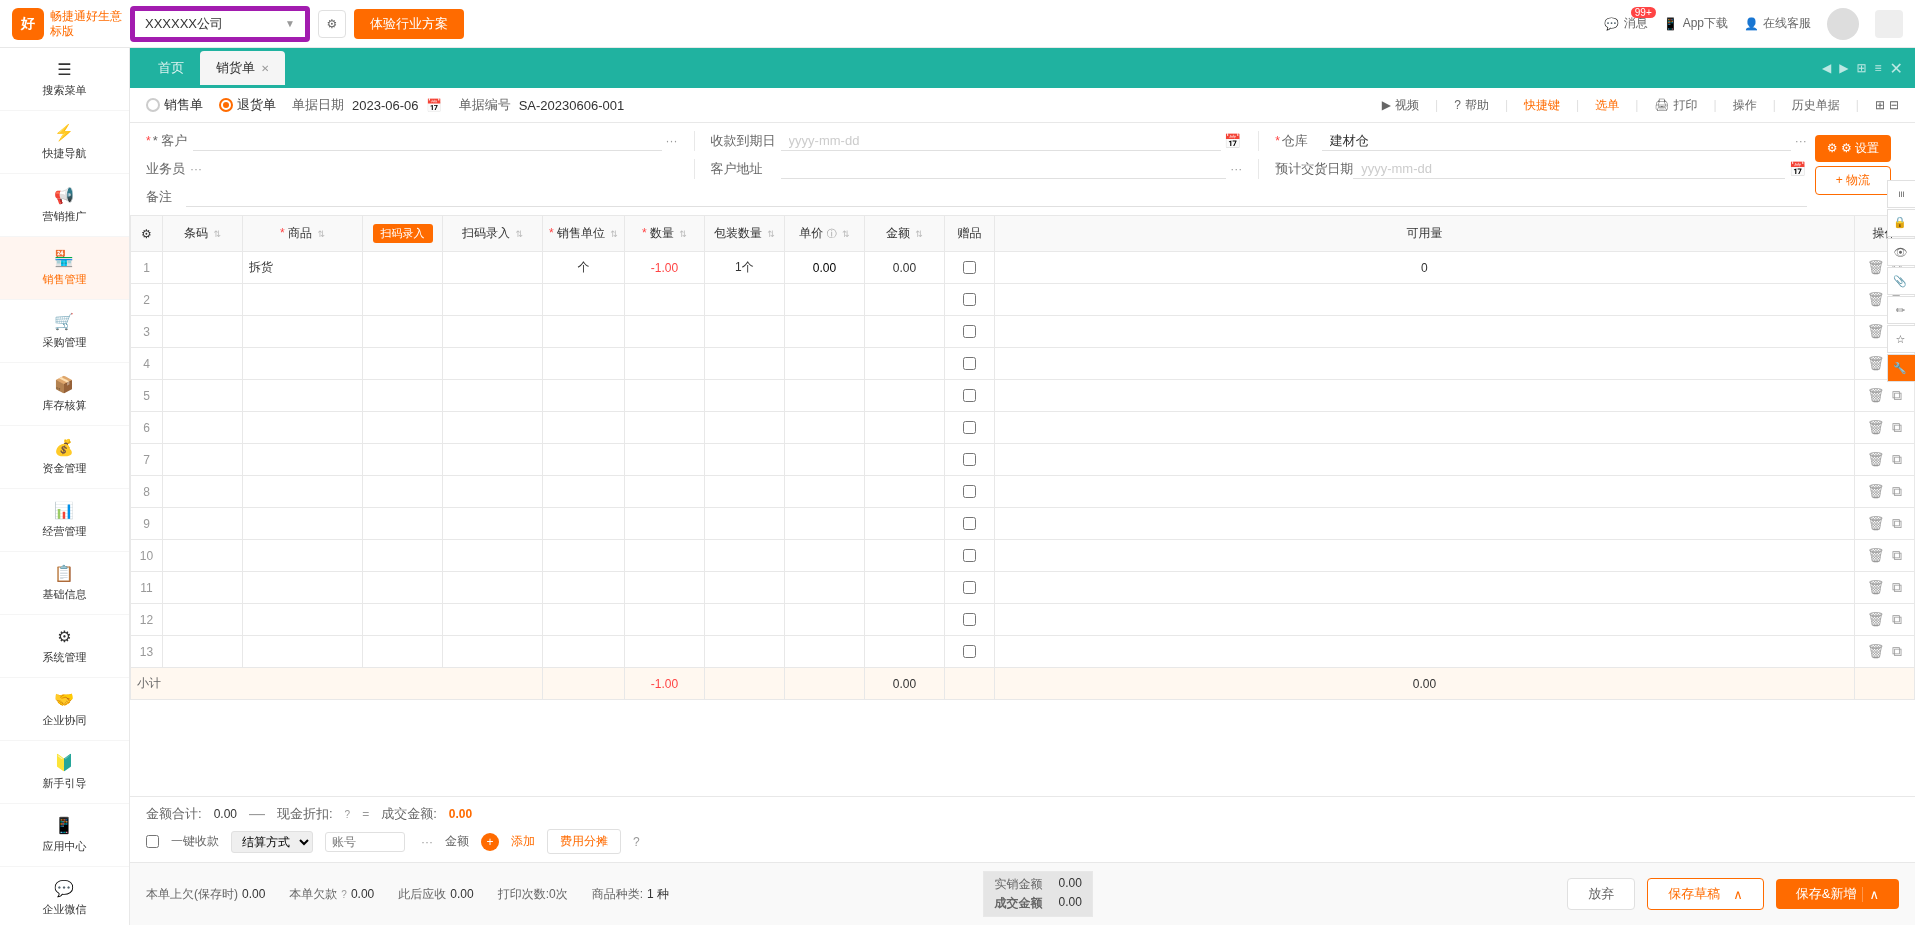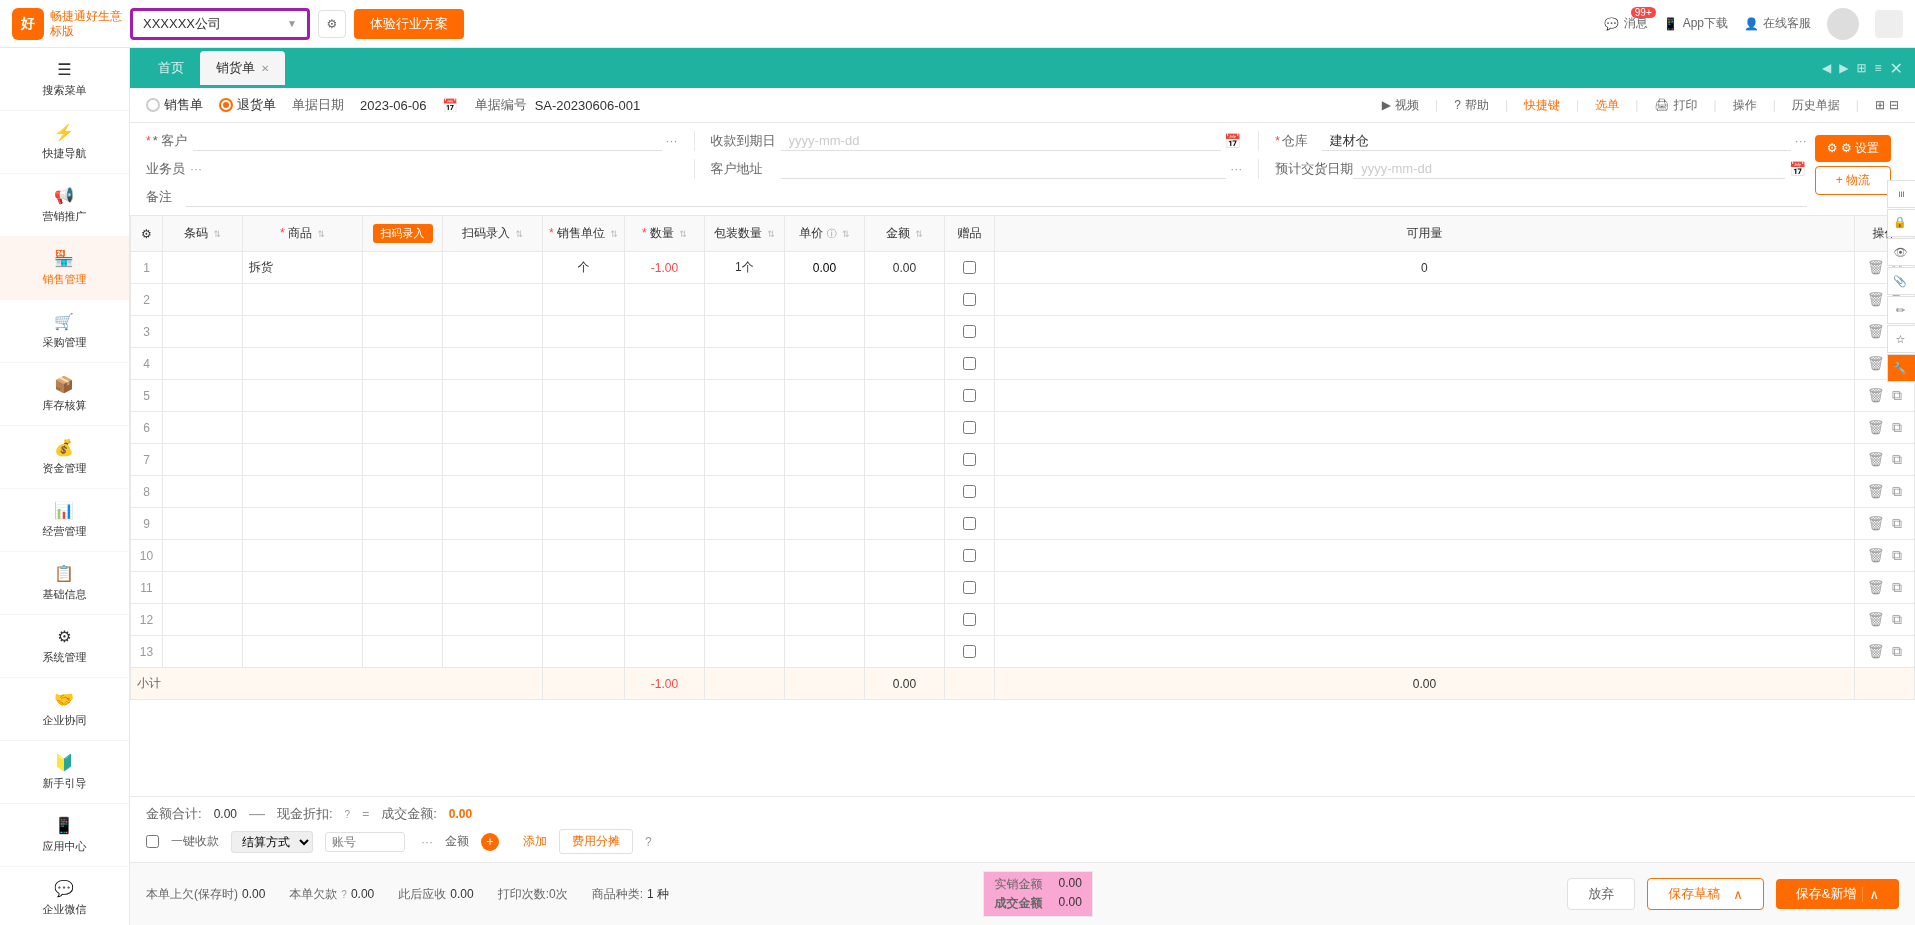--- a/index.html
+++ b/index.html
@@ -12,21 +12,21 @@
       border-bottom: 1px solid #e8e8e8;
       display: flex;
       align-items: center;
       padding: 0 12px;
       justify-content: space-between;
     }
     .top-header-left { display: flex; align-items: center; gap: 8px; }
     .logo-area { display: flex; align-items: center; gap: 6px; }
     .logo-icon { width: 32px; height: 32px; background: #ff6b00; border-radius: 6px; display: flex; align-items: center; justify-content: center; color: white; font-size: 14px; font-weight: bold; }
     .logo-text { font-size: 12px; color: #ff6b00; line-height: 1.2; }
-    .company-selector { display: flex; align-items: center; gap: 4px; border: 3px solid #a21caf; border-radius: 4px; padding: 4px 10px; min-width: 180px; cursor: pointer; background: #fff; }
+    .company-selector { display: flex; align-items: center; gap: 4px; border: 5px solid #a21caf; border-radius: 4px; padding: 4px 10px; min-width: 180px; cursor: pointer; background: #fff; }
     .company-name { font-size: 13px; color: #333; flex: 1; }
     .dropdown-arrow { color: #999; font-size: 10px; }
     .settings-btn { width: 28px; height: 28px; border: 1px solid #e0e0e0; border-radius: 4px; display: flex; align-items: center; justify-content: center; cursor: pointer; color: #666; }
     .trial-btn { background: #ff6b00; color: white; border: none; border-radius: 4px; padding: 6px 16px; cursor: pointer; font-size: 13px; }
 
     .top-header-right { display: flex; align-items: center; gap: 16px; }
     .header-action { display: flex; align-items: center; gap: 4px; cursor: pointer; color: #666; font-size: 12px; position: relative; }
     .badge { background: #ff4444; color: white; border-radius: 10px; padding: 0 4px; font-size: 10px; position: absolute; top: -8px; right: -8px; min-width: 18px; text-align: center; }
     .avatar { width: 32px; height: 32px; background: #ddd; border-radius: 50%; }
 
@@ -50,21 +50,21 @@
     .tab-item.active { background: #f5f5f5; color: #333; }
     .tab-close { font-size: 10px; color: #999; cursor: pointer; }
 
     
     .form-area { background: #f5f5f5; flex: 1; overflow-y: auto; display: flex; flex-direction: column; }
     .radio-group { display: flex; align-items: center; gap: 16px; }
     .radio-item { display: flex; align-items: center; gap: 4px; cursor: pointer; font-size: 13px; }
     .radio-circle { width: 14px; height: 14px; border-radius: 50%; border: 2px solid #ccc; display: flex; align-items: center; justify-content: center; }
     .radio-circle.checked { border-color: #ff6b00; }
     .radio-dot { width: 6px; height: 6px; border-radius: 50%; background: #ff6b00; }
-    .date-info { display: flex; align-items: center; gap: 16px; font-size: 13px; }
+    .date-info { display: flex; align-items: center; gap: 8px; font-size: 13px; }
     .date-label { color: #666; }
     .date-value { color: #333; font-weight: 500; }
     .doc-number { display: flex; align-items: center; gap: 8px; font-size: 13px; }
     .toolbar-right { margin-left: auto; display: flex; align-items: center; gap: 12px; }
     .toolbar-btn { display: flex; align-items: center; gap: 4px; cursor: pointer; color: #666; font-size: 12px; }
     .toolbar-btn-orange { color: #ff6b00; }
     .field-input { flex: 1; border: none; border-bottom: 1px solid #e8e8e8; padding: 4px 8px; font-size: 13px; color: #333; outline: none; min-width: 200px; }
     .field-input::placeholder { color: #ccc; }
     .field-dots { color: #999; cursor: pointer; margin-left: 4px; }
     .field-calendar { color: #999; cursor: pointer; margin-left: 4px; font-size: 14px; }
@@ -721,21 +721,21 @@
           <span style="font-size:12px;color:#666;">一键收款</span>
           <select style="border:1px solid #e0e0e0;border-radius:3px;padding:2px 6px;font-size:12px;">
             <option>结算方式</option>
           </select>
           <input style="border: 1px solid rgb(224, 224, 224); border-radius: 3px; padding: 2px 6px; font-size: 12px; width: 80px;" placeholder="账号">
           <span class="field-dots">···</span>
           <span style="font-size:12px;color:#666;">金额</span>
           <button class="add-btn">
             <span>+</span>
           </button>
-          <span style="font-size:12px;color:#ff6b00;margin-left:12px;">添加</span>
+          <span style="font-size:12px;color:#ff6b00;margin-left:0;">添加</span>
           <button class="expense-btn" style="border:1px solid #e0e0e0;color:#ff6b00;background:white;border-radius:3px;padding:3px 12px;cursor:pointer;font-size:12px;">
             <span>费用分摊</span>
           </button>
           <span class="help-icon">?</span>
         </div>
       </div>
 
       <div class="bottom-bar">
         <div class="bottom-stat">
           <span>本单上欠(保存时)</span>
@@ -751,21 +751,21 @@
           <span class="stat-value">0.00</span>
         </div>
         <div class="bottom-stat">
           <span>打印次数:0次</span>
         </div>
         <div class="bottom-stat">
           <span>商品种类:</span>
           <span class="stat-value">1 种</span>
         </div>
 
-        <div style="margin-left:auto;margin-right:160px;background:#f9a8d4;border:1px solid #e8e8e8;padding:4px 10px;font-size:12px;">
+        <div style="margin-left:auto;margin-right:160px;background:#e5e5e5;border:1px solid #e8e8e8;padding:4px 10px;font-size:12px;">
           <div style="display:flex;justify-content:space-between;gap:16px;margin-bottom:2px;">
             <span style="color:#666;">实销金额</span>
             <span style="color:#333;">0.00</span>
           </div>
           <div style="display:flex;justify-content:space-between;gap:16px;">
             <span style="color:#666;font-weight:bold;">成交金额</span>
             <span style="color:#333;">0.00</span>
           </div>
         </div>
 

